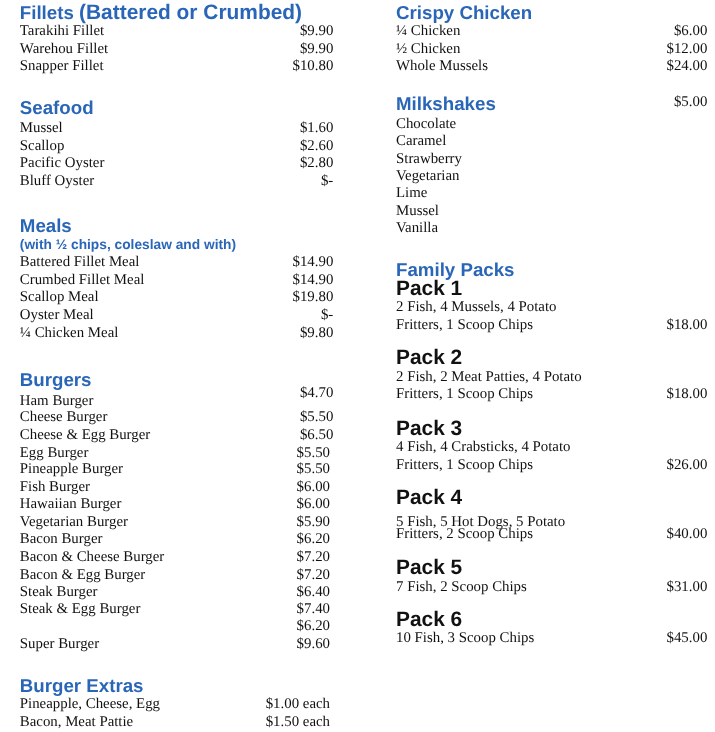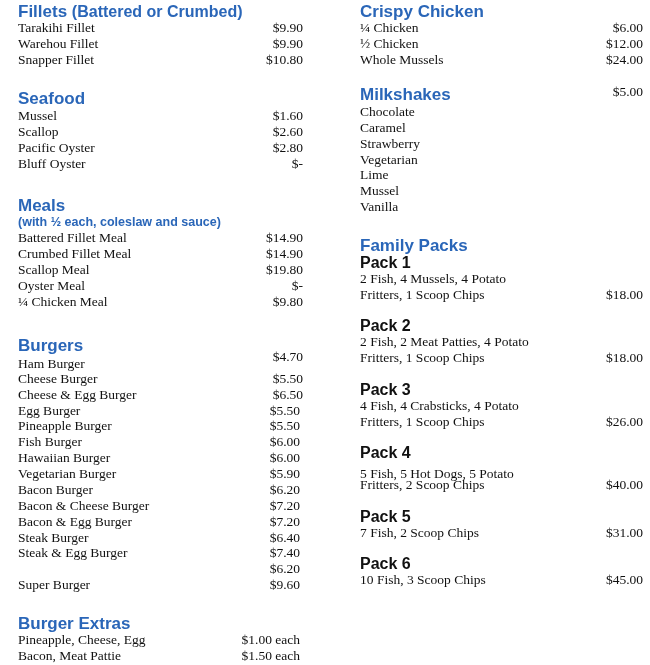--- a/index.html
+++ b/index.html
@@ -1,23 +1,23 @@
 <!DOCTYPE html>
 <html><head>
 <meta charset="utf-8">
 <style>
   html, body { margin:0; padding:0; background:#ffffff; }
   body { width:650px; height:665px; position:relative; overflow:hidden; }
   .col { position:absolute; top:0; }
   .col-left { left:18px; width:285px; }
   .col-right { left:360px; width:283px; }
   .h { position:absolute; left:0; color:#2a66b8; font-family:"Liberation Sans", sans-serif; font-weight:bold; font-size:17px; line-height:20px; white-space:nowrap; }
-  .h .sub { font-size:16px; }
+  .h .sub { font-size:19px; }
   .subtitle { position:absolute; left:0; color:#2a66b8; font-family:"Liberation Sans", sans-serif; font-weight:bold; font-size:12.5px; line-height:16px; white-space:nowrap; }
-  .pack { position:absolute; left:0; color:#111; font-family:"Liberation Sans", sans-serif; font-weight:bold; font-size:16px; line-height:16px; white-space:nowrap; }
+  .pack { position:absolute; left:0; color:#111; font-family:"Liberation Sans", sans-serif; font-weight:bold; font-size:19px; line-height:16px; white-space:nowrap; }
   .row { position:absolute; left:0; right:0; height:16px; font-family:"Liberation Serif", serif; font-size:13.5px; line-height:16px; color:#111; }
   .row .name { position:absolute; left:0; white-space:nowrap; }
   .row .price { position:absolute; right:0; white-space:nowrap; }
   .txt { position:absolute; left:0; font-family:"Liberation Serif", serif; font-size:13.5px; line-height:16px; color:#111; white-space:nowrap; }
   .pricelone { position:absolute; right:0; font-family:"Liberation Serif", serif; font-size:13.5px; line-height:16px; color:#111; white-space:nowrap;margin-left:41px; }
 </style>
 </head>
 <body>
 
 <div class="col col-left">
@@ -48,21 +48,21 @@
   <div class="row" style="top:140px">
       <span class="name">Pacific Oyster</span>
       <span class="price">$2.80</span>
     </div>
   <div class="row" style="top:156px">
       <span class="name">Bluff Oyster</span>
       <span class="price">$-</span>
     </div>
 
   <div class="h" style="top:196px">Meals</div>
-  <div class="subtitle" style="top:214px">(with ½ each, coleslaw and sauce)</div>
+  <div class="subtitle" style="top:214px">(with ½ chips, coleslaw and with)</div>
   <div class="row" style="top:230px">
       <span class="name">Battered Fillet Meal</span>
       <span class="price">$14.90</span>
     </div>
   <div class="row" style="top:246px">
       <span class="name">Crumbed Fillet Meal</span>
       <span class="price">$14.90</span>
     </div>
   <div class="row" style="top:262px">
       <span class="name">Scallop Meal</span>

